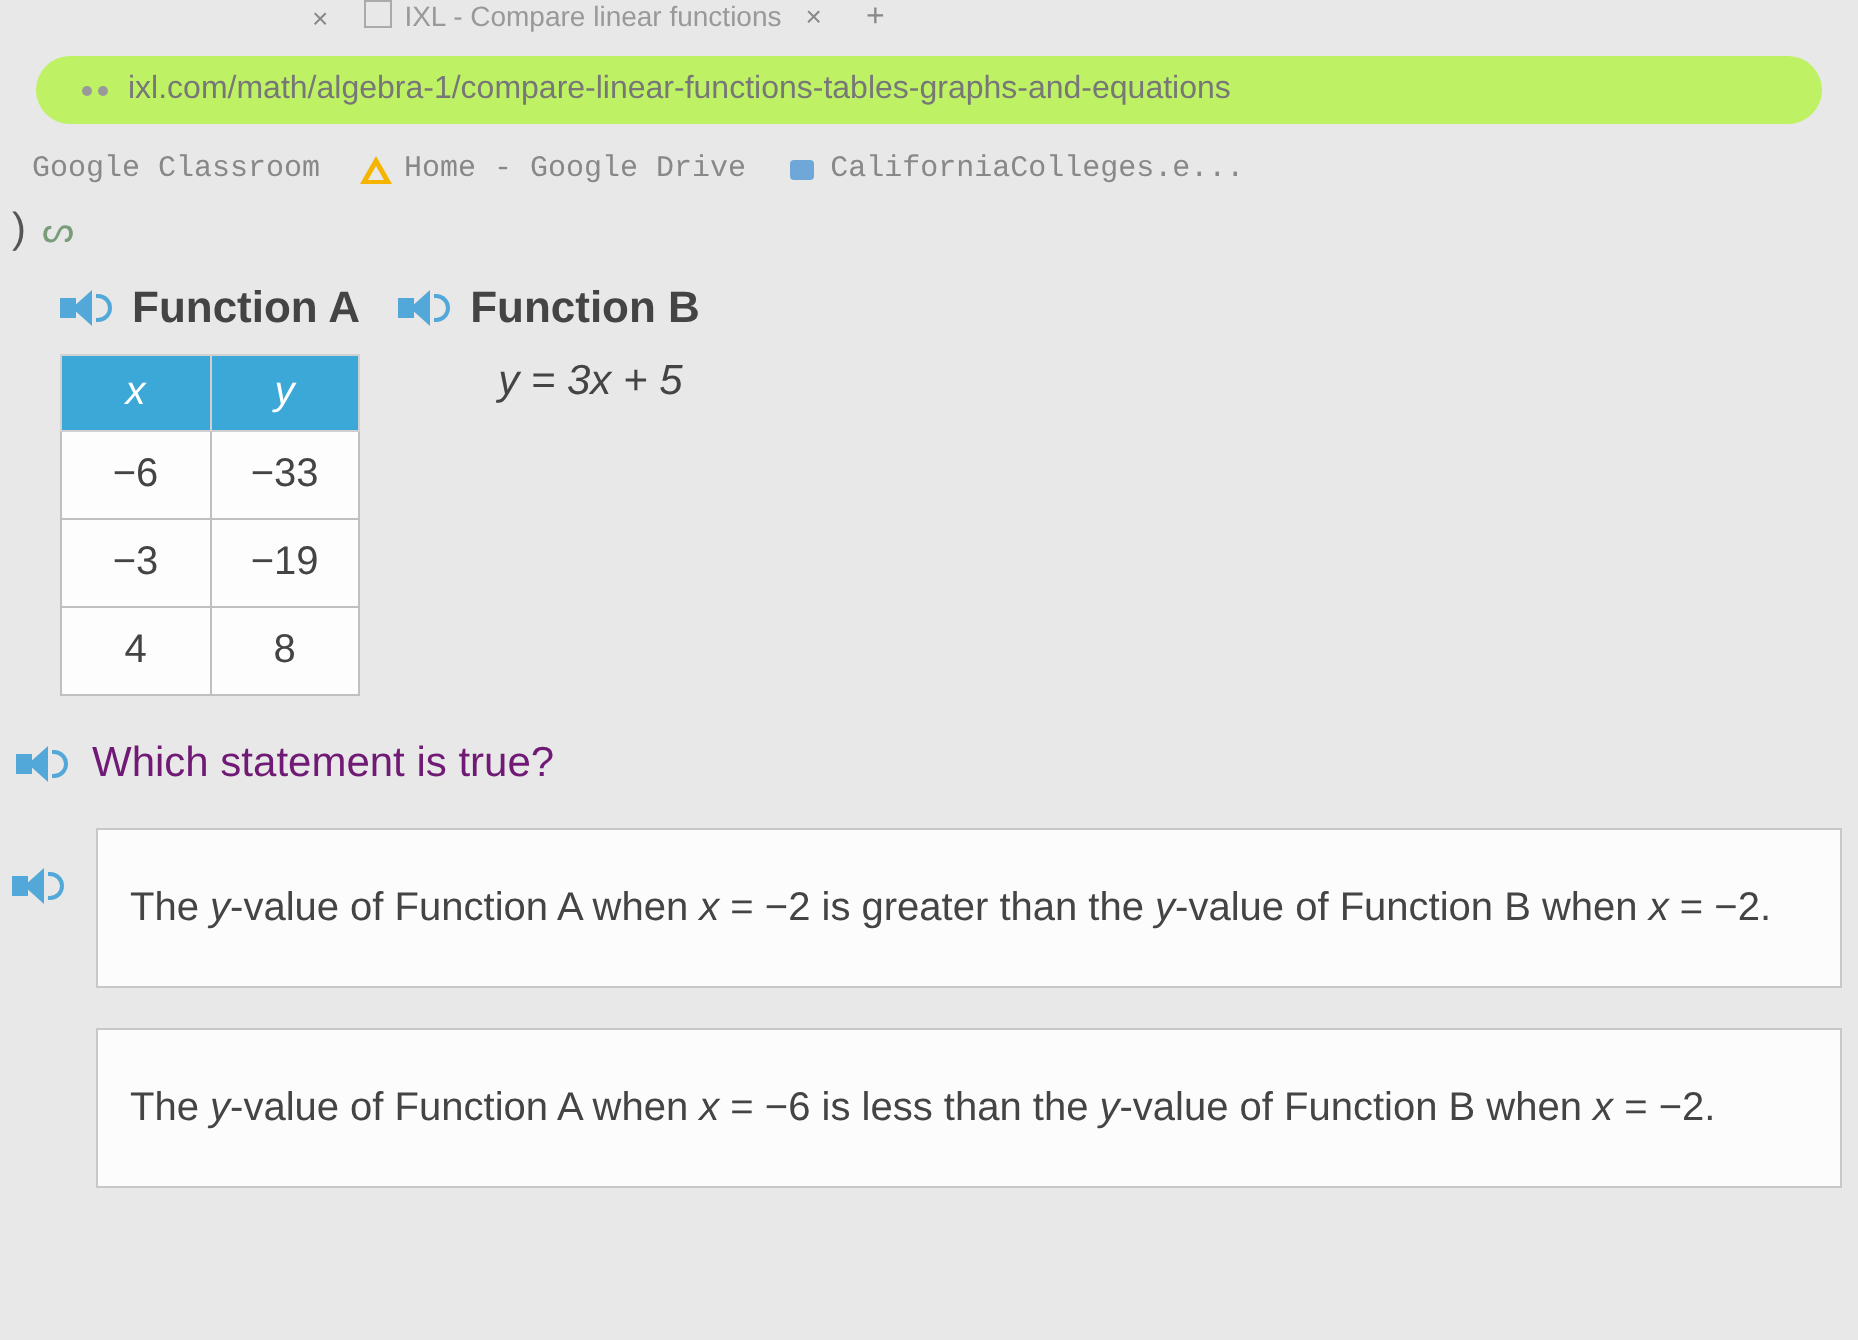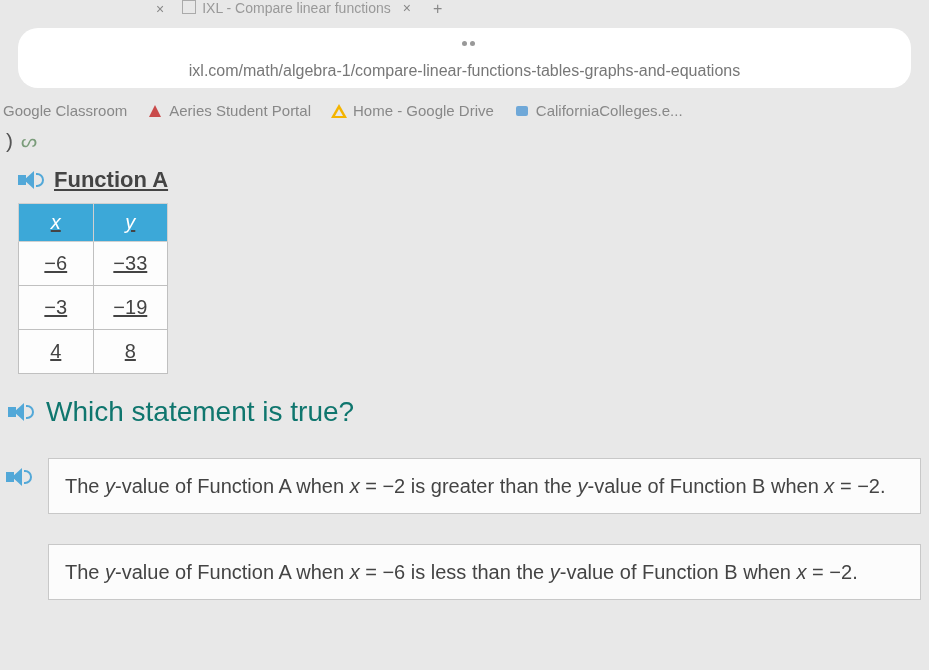--- a/index.html
+++ b/index.html
@@ -30,51 +30,51 @@
     .close-x { font-size: 14px; color: #888; margin-left: 6px; }
     .plus-tab { font-size: 16px; color: #888; margin-left: 4px; }
     .favicon-box {
       width: 14px; height: 14px;
       border: 1px solid #aaa;
       display: inline-block;
     }
     
     .address-bar {
       margin: 10px 18px 8px 18px;
-      background: #ffffff;
+      background: #bef264;
       border-radius: 20px;
       padding: 8px 16px;
       display: flex;
       align-items: center;
       gap: 12px;
       color: #777;
       font-size: 16px;
-      flex-direction: column;
     }
     .addr-icon {
       width: 18px; height: 14px;
       display: inline-flex;
       align-items: center;
       justify-content: center;
     }
     .addr-icon::before {
       content: '';
       width: 5px; height: 5px;
       background: #999;
       border-radius: 50%;
       box-shadow: 8px 0 0 #999;
     }
     
     .bookmarks {
       display: flex;
       align-items: center;
       gap: 20px;
-      padding: 6px 0 6px 3px;
+      padding: 6px 0 6px 16px;
       color: #888;
       font-size: 15px;
+      font-family: Liberation Mono, monospace;
     }
     .bm-item {
       display: flex;
       align-items: center;
       gap: 6px;
     }
     .bm-icon {
       width: 16px; height: 16px;
       display: inline-block;
       position: relative;
@@ -164,22 +164,21 @@
       width: 8px; height: 14px;
       border: 2px solid #52a8d8;
       border-left: none;
       border-radius: 0 14px 14px 0;
     }
     
     .func-row {
       display: flex;
       align-items: flex-start;
       gap: 19px;
-      margin-left: 12px;
-      text-decoration: underline;
+      margin-left: 24px;
     }
     .func-block {
       display: flex;
       flex-direction: column;
     }
     .func-header {
       display: flex;
       align-items: center;
       gap: 8px;
       font-size: 22px;
@@ -219,43 +218,42 @@
     }
     
     .question-row {
       display: flex;
       align-items: center;
       gap: 10px;
       margin-top: 22px;
       margin-left: 2px;
     }
     .question-text {
-      font-size: 28px;
-      color: #0f766e;
+      font-size: 21px;
+      color: #701a75;
     }
     
     .option {
       display: flex;
       align-items: flex-start;
       gap: 14px;
       margin-top: 20px;
     }
     .option-speaker {
       margin-top: 18px;
     }
     .option-box {
       border: 1px solid #c8c8c8;
       background: #fcfcfc;
-      padding: 12px 16px;
+      padding: 24px 16px;
       flex: 1;
       font-size: 20px;
       color: #444;
       line-height: 1.5;
       margin-right: 2px;
-      margin-top: 10px;
     }
     .option-box .ital { font-style: italic; }
     .option-no-speaker {
       margin-left: 42px;
     }
   </style>
 </head>
 <body>
 
 <div class="tab-row">
@@ -269,24 +267,20 @@
 </div>
 
 <div class="address-bar">
   <span class="addr-icon"></span>
   <span>ixl.com/math/algebra-1/compare-linear-functions-tables-graphs-and-equations</span>
 </div>
 
 <div class="bookmarks">
   <div class="bm-item">
     <span>Google Classroom</span>
-  </div>
-  <div class="bm-item">
-    <span class="bm-icon icon-aeries"></span>
-    <span>Aeries Student Portal</span>
   </div>
   <div class="bm-item">
     <span class="bm-icon icon-drive"></span>
     <span>Home - Google Drive</span>
   </div>
   <div class="bm-item">
     <span class="bm-icon icon-cc"></span>
     <span>CaliforniaColleges.e...</span>
   </div>
 </div>
@@ -322,20 +316,29 @@
           <td>−19</td>
         </tr>
         <tr>
           <td>4</td>
           <td>8</td>
         </tr>
       </tbody>
         </table>
     </div>
 
+    <div class="func-block">
+      <div class="func-header">
+        <span class="speaker">
+            <span class="speaker-arc"></span>
+          </span>
+        <span>Function B</span>
+      </div>
+      <div class="equation">y = 3x + 5</div>
+    </div>
   </div>
 
   <div class="question-row">
     <span class="speaker">
         <span class="speaker-arc"></span>
       </span>
     <span class="question-text">Which statement is true?</span>
   </div>
 
   <div class="option">

